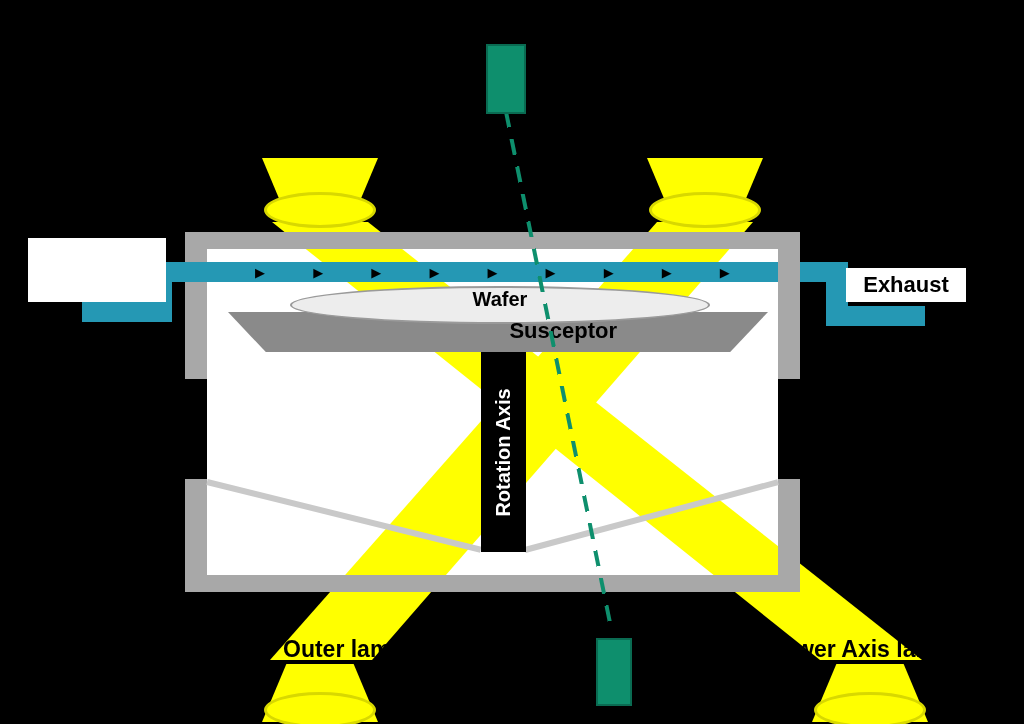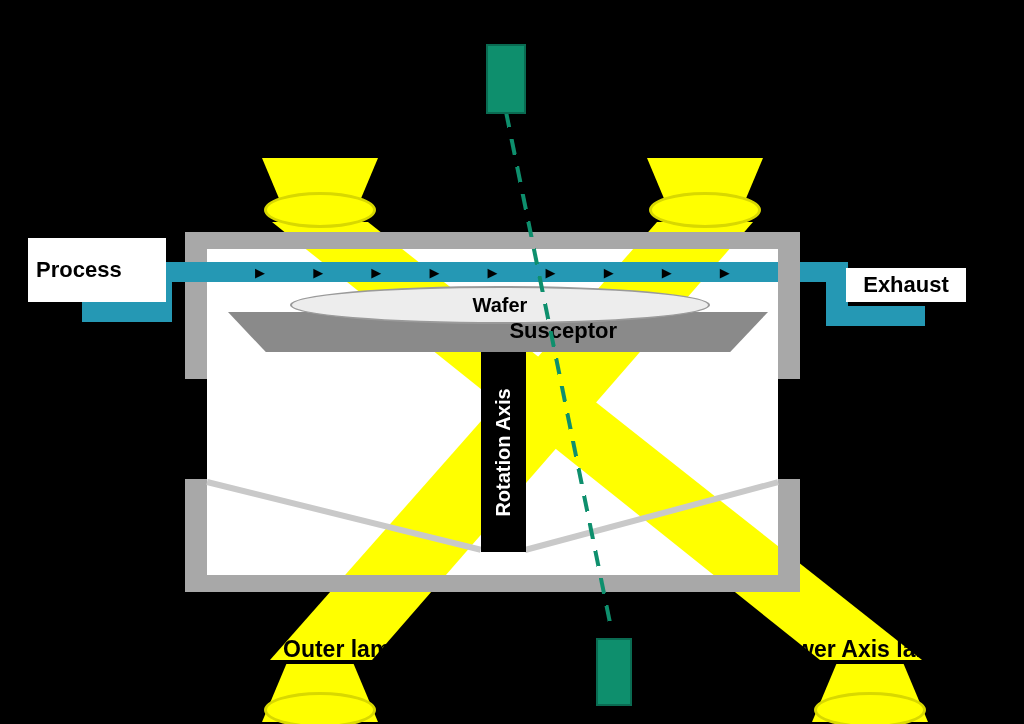--- a/index.html
+++ b/index.html
@@ -59,21 +59,21 @@
   
   .dome-line{background:var(--dome-line-gray,#c9c9c9);height:6px;z-index:9;transform-origin:0 50%;}
   [data-name="dome-line-left"]{left:207px;top:479px;width:282px;transform:rotate(13.9deg);}
   [data-name="dome-line-right"]{left:525px;top:547px;width:262px;transform:rotate(-15deg);}
 
   
   [data-name="susceptor"]{left:228px;top:312px;width:540px;height:40px;z-index:10;
      background:var(--susceptor-gray,#8a8a8a);clip-path:polygon(0 0,100% 0,93% 100%,7% 100%);}
   [data-name="wafer"]{left:290px;top:286px;width:420px;height:38px;z-index:11;border-radius:50%;
      background:var(--wafer-fill,#ededed);border:2px solid var(--wafer-outline,#9a9a9a);
-     display:flex;align-items:center;justify-content:center;}
+     display:flex;align-items:flex-start;justify-content:center;}
   [data-name="wafer-label"]{font-weight:bold;font-size:20px;color:var(--label-black,#000);}
   [data-name="susceptor-label"]{left:377px;top:318px;width:240px;z-index:12;text-align:right;
      font-weight:bold;font-size:22px;color:var(--label-black,#000);}
 
   
   [data-name="rotation-axis"]{left:481px;top:352px;width:45px;height:200px;z-index:13;
      background:var(--axis-black,#000);display:flex;align-items:center;justify-content:center;}
   [data-name="rotation-axis-label"]{transform:rotate(-90deg);white-space:nowrap;color:#fff;
      font-weight:bold;font-size:20px;}
 
@@ -152,19 +152,18 @@
 
   <div class="abs" data-name="rotation-axis">
     <span data-name="rotation-axis-label">Rotation Axis</span>
   </div>
 
   <div class="abs" data-name="pyrometer-sightline"></div>
   <div class="abs pyro" data-name="pyrometer-top"></div>
   <div class="abs pyro" data-name="pyrometer-bottom"></div>
 
   <div class="abs" data-name="label-process-gas-inlet">
-    <span data-name="label-process-gas-inlet-line1">Process</span>
   </div>
   <div class="abs lamp-label" data-name="label-outer-lamps">Outer lamps</div>
   <div class="abs" data-name="label-exhaust">Exhaust</div>
   <div class="abs lamp-label" data-name="label-lower-inner-lamps">Lower Axis lamps</div>
 
 </div>
 
 </body></html>

